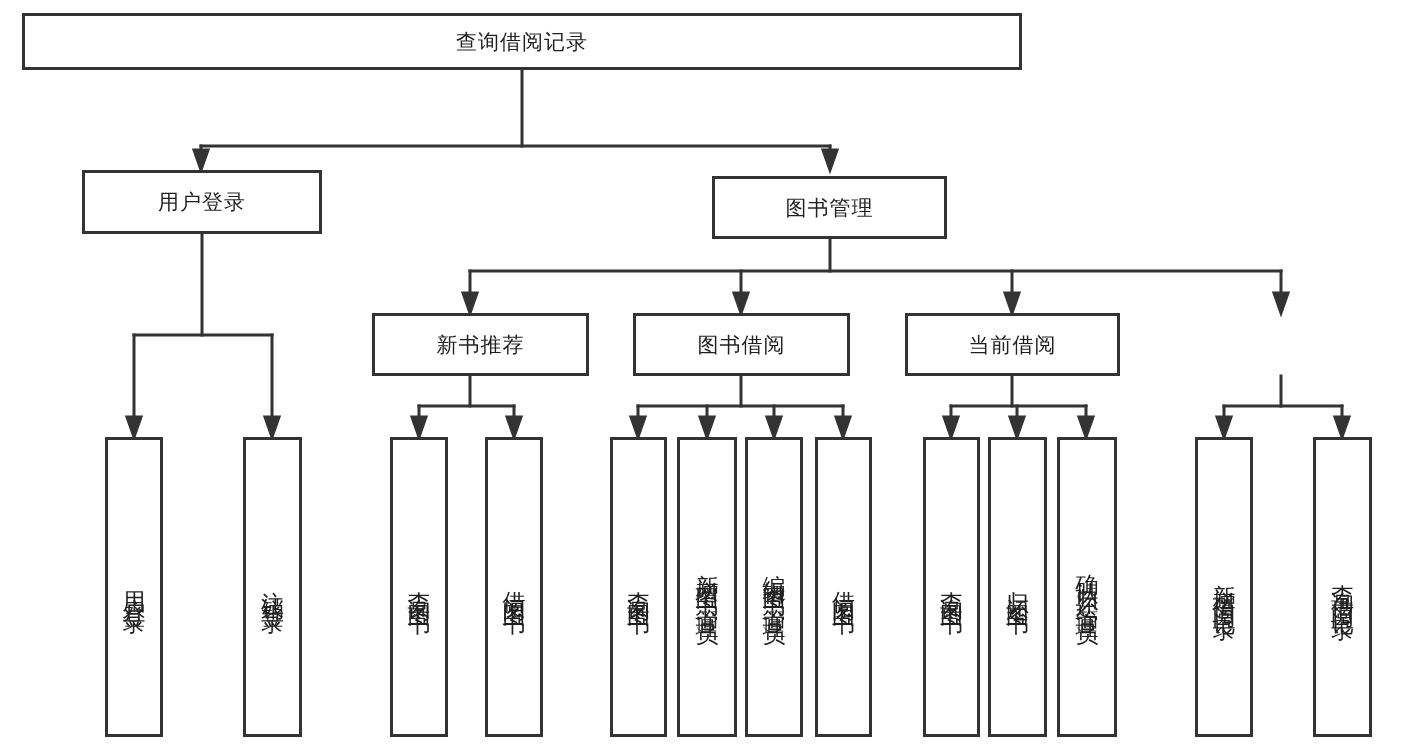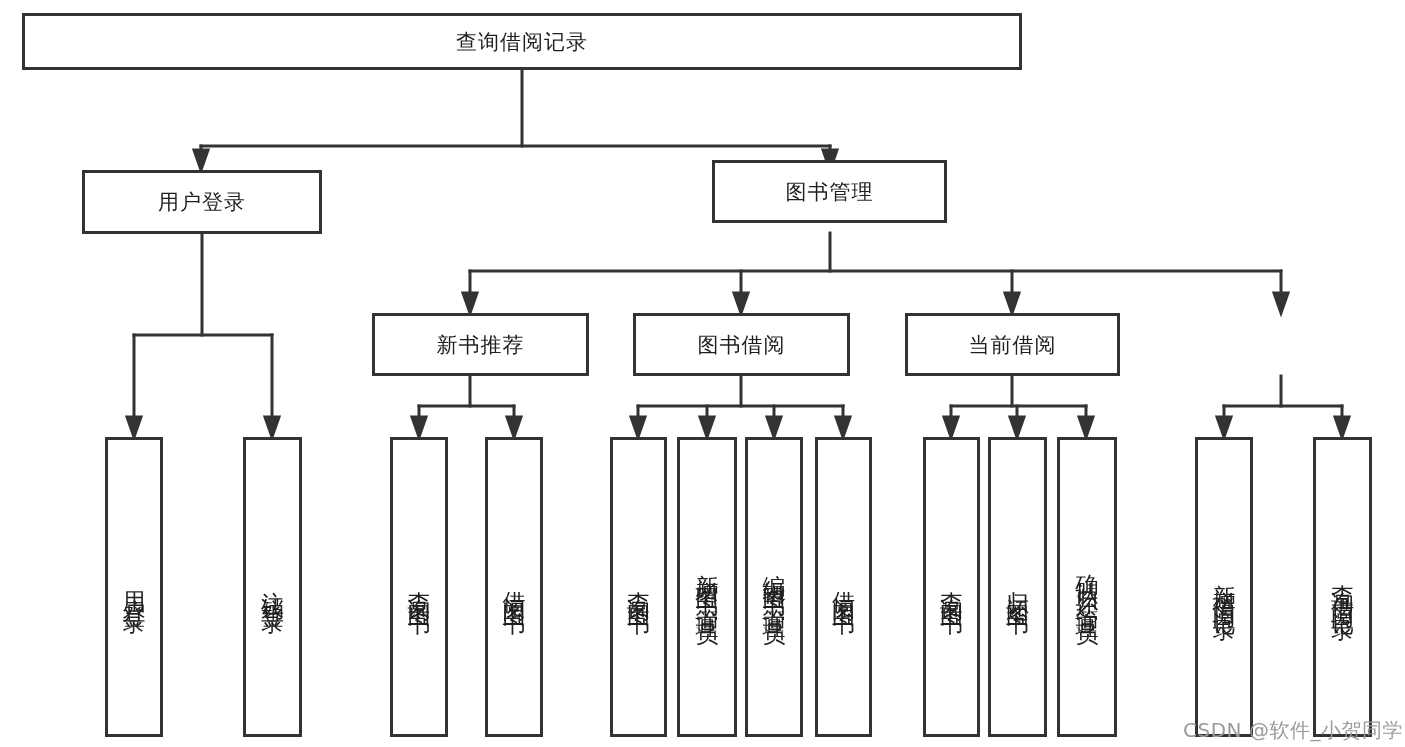--- a/index.html
+++ b/index.html
@@ -107,21 +107,21 @@
     </g>
   </svg>
 
   <div class="node h" style="left:22px;top:13px;width:1000px;height:57px">
     <span>查询借阅记录</span>
   </div>
 
   <div class="node h" style="left:82px;top:170px;width:240px;height:64px">
     <span>用户登录</span>
   </div>
-  <div class="node h" style="left:712px;top:160px;width:235px;height:63px">
+  <div class="node h" style="left:712px;top:176px;width:235px;height:63px">
     <span>图书管理</span>
   </div>
 
   <div class="node h" style="left:372px;top:313px;width:217px;height:63px">
     <span>新书推荐</span>
   </div>
   <div class="node h" style="left:633px;top:313px;width:217px;height:63px">
     <span>图书借阅</span>
   </div>
   <div class="node h" style="left:905px;top:313px;width:215px;height:63px">
@@ -165,15 +165,14 @@
     <span>确认归还（管理员）</span>
   </div>
 
   <div class="node v" style="left:1195px;top:437px;width:58px;height:300px">
     <span>新增借阅记录</span>
   </div>
   <div class="node v" style="left:1313px;top:437px;width:59px;height:300px">
     <span>查询借阅记录</span>
   </div>
 
-  <div class="watermark">CSDN @软件_小贺同学</div>
 
 </div>
 
 </body></html>

